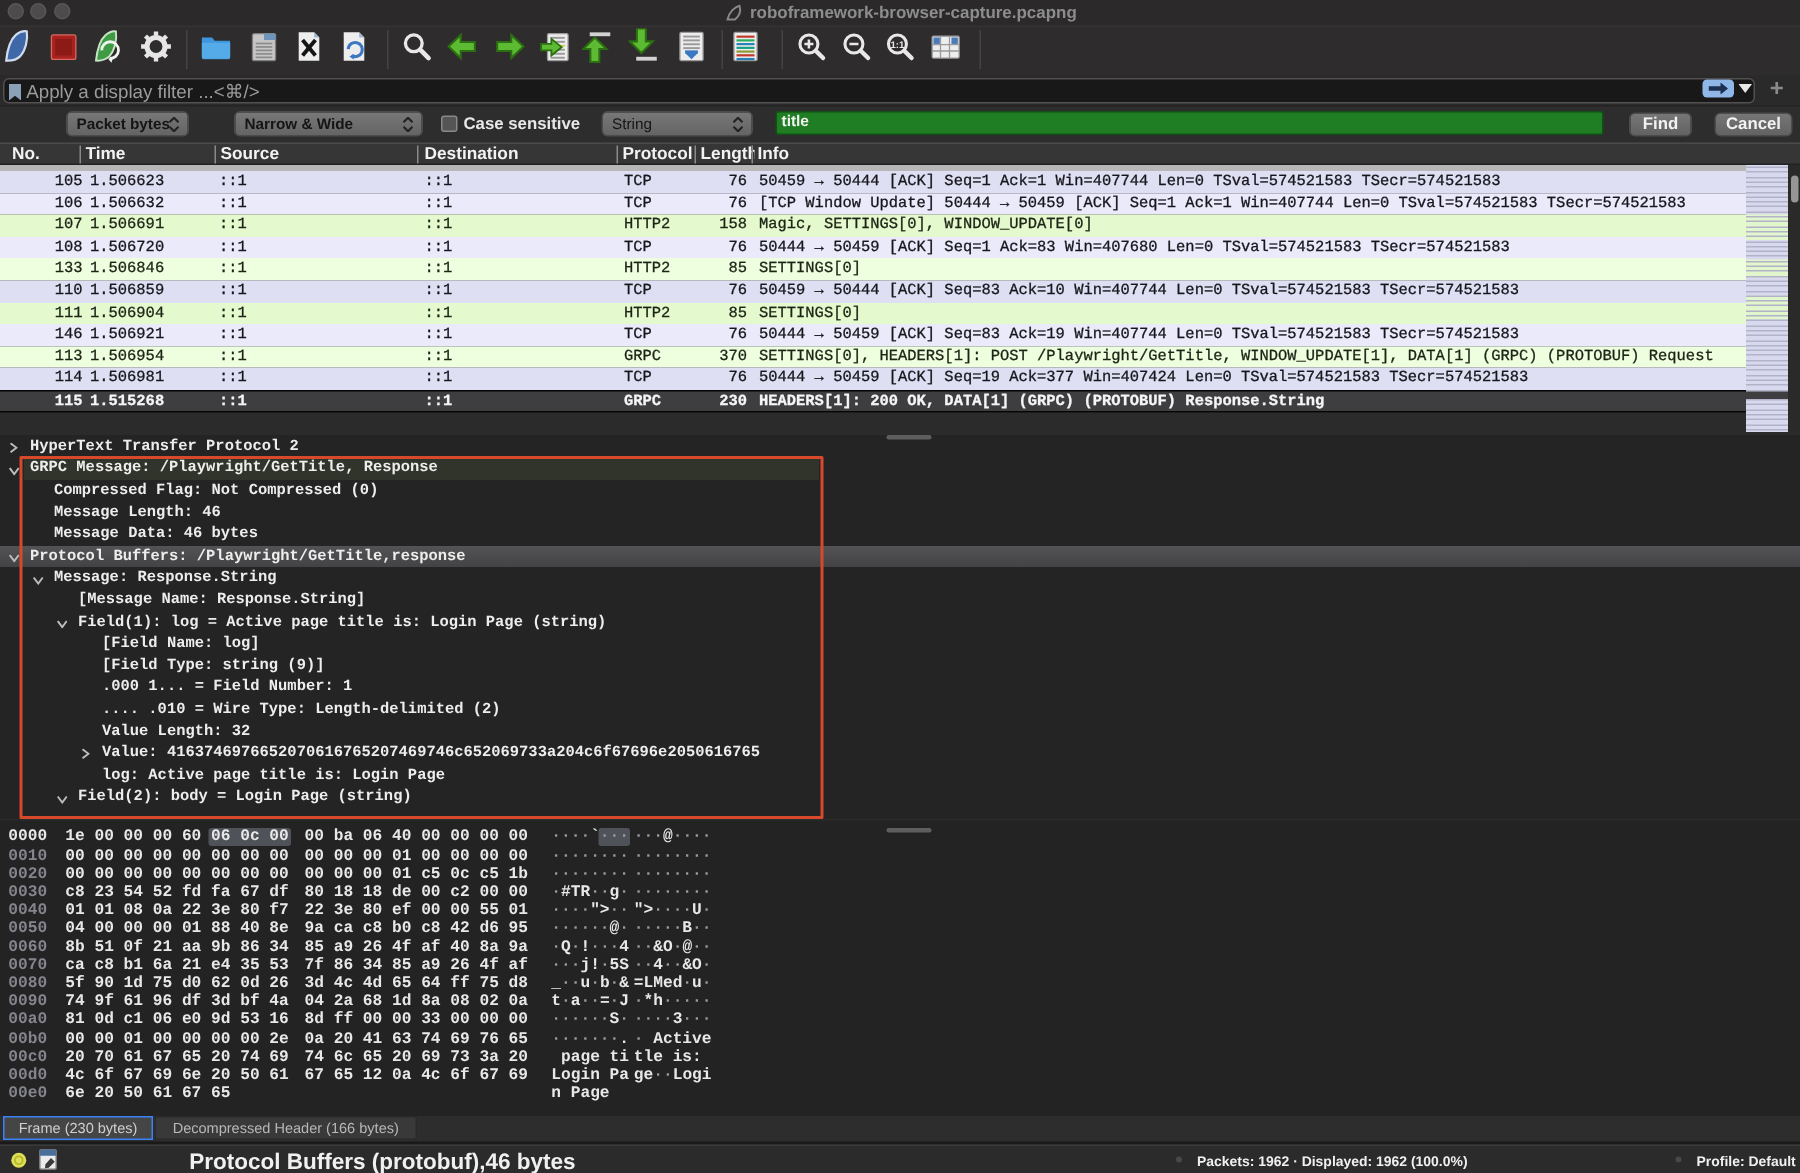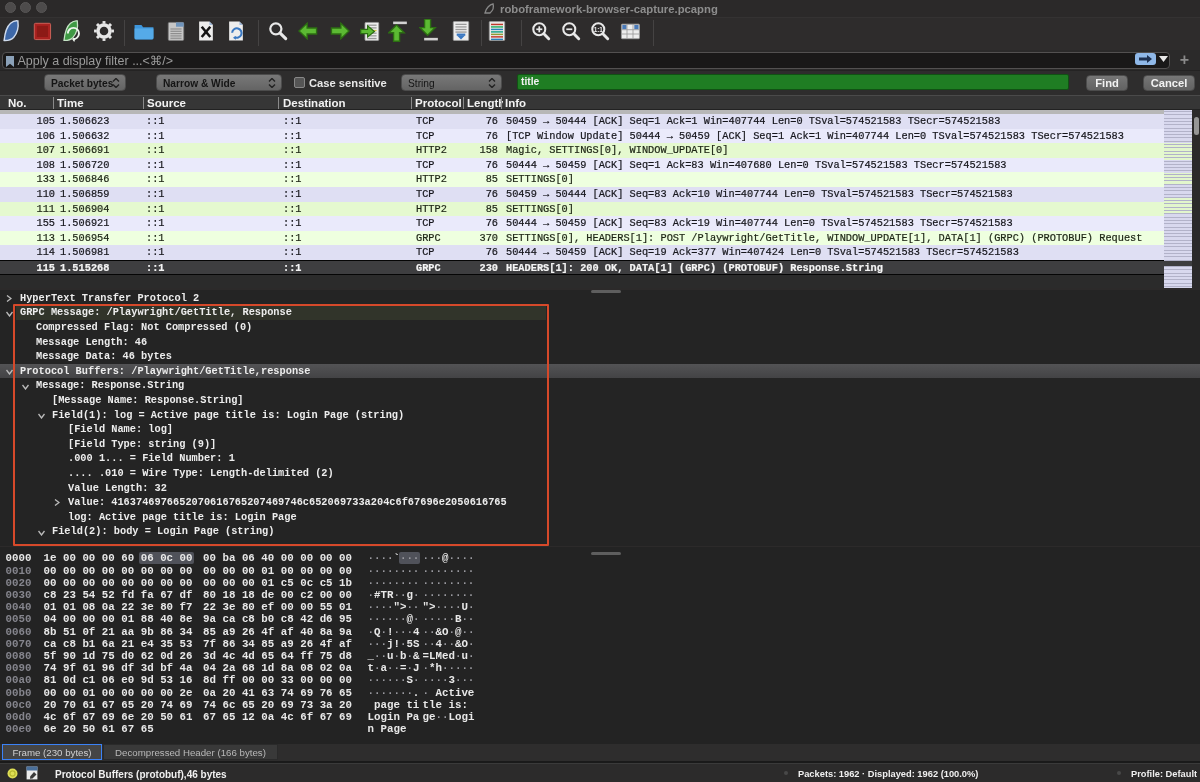--- a/index.html
+++ b/index.html
@@ -232,21 +232,21 @@
 <div class="abs hdiv" style="left:501px"></div>
 <div id="plist" class="abs">
 <div class="abs" style="left:0;top:0;width:1164px;height:4px;background:#b7b7b7;"></div>
 <div class="abs prow mono" style="top:4.0px;background:#dfdff3;color:#16161c;"><span class="c-num">105</span><span class="c-time">1.506623</span><span class="c-src">::1</span><span class="c-dst">::1</span><span class="c-pro">TCP</span><span class="c-len">76</span><span class="c-inf">50459 → 50444 [ACK] Seq=1 Ack=1 Win=407744 Len=0 TSval=574521583 TSecr=574521583</span></div>
 <div class="abs prow mono" style="top:18.6px;background:#eaeafb;color:#16161c;"><span class="c-num">106</span><span class="c-time">1.506632</span><span class="c-src">::1</span><span class="c-dst">::1</span><span class="c-pro">TCP</span><span class="c-len">76</span><span class="c-inf">[TCP Window Update] 50444 → 50459 [ACK] Seq=1 Ack=1 Win=407744 Len=0 TSval=574521583 TSecr=574521583</span></div>
 <div class="abs prow mono" style="top:33.2px;background:#e5f9cf;color:#1c2414;"><span class="c-num">107</span><span class="c-time">1.506691</span><span class="c-src">::1</span><span class="c-dst">::1</span><span class="c-pro">HTTP2</span><span class="c-len">158</span><span class="c-inf">Magic, SETTINGS[0], WINDOW_UPDATE[0]</span></div>
 <div class="abs prow mono" style="top:47.8px;background:#eaeafb;color:#16161c;"><span class="c-num">108</span><span class="c-time">1.506720</span><span class="c-src">::1</span><span class="c-dst">::1</span><span class="c-pro">TCP</span><span class="c-len">76</span><span class="c-inf">50444 → 50459 [ACK] Seq=1 Ack=83 Win=407680 Len=0 TSval=574521583 TSecr=574521583</span></div>
 <div class="abs prow mono" style="top:62.4px;background:#eeffdf;color:#1c2414;"><span class="c-num">133</span><span class="c-time">1.506846</span><span class="c-src">::1</span><span class="c-dst">::1</span><span class="c-pro">HTTP2</span><span class="c-len">85</span><span class="c-inf">SETTINGS[0]</span></div>
 <div class="abs prow mono" style="top:77.0px;background:#dfdff3;color:#16161c;"><span class="c-num">110</span><span class="c-time">1.506859</span><span class="c-src">::1</span><span class="c-dst">::1</span><span class="c-pro">TCP</span><span class="c-len">76</span><span class="c-inf">50459 → 50444 [ACK] Seq=83 Ack=10 Win=407744 Len=0 TSval=574521583 TSecr=574521583</span></div>
 <div class="abs prow mono" style="top:91.6px;background:#e5f9cf;color:#1c2414;"><span class="c-num">111</span><span class="c-time">1.506904</span><span class="c-src">::1</span><span class="c-dst">::1</span><span class="c-pro">HTTP2</span><span class="c-len">85</span><span class="c-inf">SETTINGS[0]</span></div>
-<div class="abs prow mono" style="top:106.2px;background:#eaeafb;color:#16161c;"><span class="c-num">155</span><span class="c-time">1.506921</span><span class="c-src">::1</span><span class="c-dst">::1</span><span class="c-pro">TCP</span><span class="c-len">76</span><span class="c-inf">50444 → 50459 [ACK] Seq=83 Ack=19 Win=407744 Len=0 TSval=574521583 TSecr=574521583</span></div>
+<div class="abs prow mono" style="top:106.2px;background:#eaeafb;color:#16161c;"><span class="c-num">146</span><span class="c-time">1.506921</span><span class="c-src">::1</span><span class="c-dst">::1</span><span class="c-pro">TCP</span><span class="c-len">76</span><span class="c-inf">50444 → 50459 [ACK] Seq=83 Ack=19 Win=407744 Len=0 TSval=574521583 TSecr=574521583</span></div>
 <div class="abs prow mono" style="top:120.8px;background:#eeffdf;color:#1c2414;"><span class="c-num">113</span><span class="c-time">1.506954</span><span class="c-src">::1</span><span class="c-dst">::1</span><span class="c-pro">GRPC</span><span class="c-len">370</span><span class="c-inf">SETTINGS[0], HEADERS[1]: POST /Playwright/GetTitle, WINDOW_UPDATE[1], DATA[1] (GRPC) (PROTOBUF) Request</span></div>
 <div class="abs prow mono" style="top:135.4px;background:#dfdff3;color:#16161c;"><span class="c-num">114</span><span class="c-time">1.506981</span><span class="c-src">::1</span><span class="c-dst">::1</span><span class="c-pro">TCP</span><span class="c-len">76</span><span class="c-inf">50444 → 50459 [ACK] Seq=19 Ack=377 Win=407424 Len=0 TSval=574521583 TSecr=574521583</span></div>
 <div class="abs prow mono" style="top:150.0px;background:#3e3e40;color:#f5f5f5;font-weight:700;border-top:1px solid #050505;border-bottom:1px solid #050505;"><span class="c-num">115</span><span class="c-time">1.515268</span><span class="c-src">::1</span><span class="c-dst">::1</span><span class="c-pro">GRPC</span><span class="c-len">230</span><span class="c-inf">HEADERS[1]: 200 OK, DATA[1] (GRPC) (PROTOBUF) Response.String</span></div>
 <div class="abs prow mono" style="top:179px;background:#0369a1;color:#16161c;"><span class="c-num">116</span><span class="c-time">1.515291</span><span class="c-src">::1</span><span class="c-dst">::1</span><span class="c-pro">TCP</span><span class="c-len">76</span><span class="c-inf">50459 → 50444 [ACK] Seq=377 Ack=173 Win=407616 Len=0 TSval=574521591 TSecr=574521591</span></div>
 <div class="abs" style="left:1164px;top:0;width:28px;height:178px;background:#d8d8ee;">
 <div class="abs" style="left:0;top:33px;width:28px;height:17px;background:#e2f6cc;"></div>
 <div class="abs" style="left:0;top:63px;width:28px;height:12px;background:#e2f6cc;"></div>
 <div class="abs" style="left:0;top:87px;width:28px;height:16px;background:#e2f6cc;"></div>
 <div class="abs" style="left:0;top:1.0px;width:28px;height:1px;background:#b2b2c9;"></div>
 <div class="abs" style="left:0;top:4.3px;width:28px;height:1px;background:#b2b2c9;"></div>
@@ -394,16 +394,16 @@
 <div id="statusbar" class="abs"></div>
 <svg class="abs" style="left:7px;top:768px" width="11" height="11" viewBox="0 0 11 11">
     <circle cx="5.5" cy="5.5" r="5" fill="#dfdf55"></circle>
     <circle cx="5.5" cy="5.5" r="2.6" fill="none" stroke="#b8b830" stroke-width="1.2"></circle>
   </svg>
 <svg class="abs" style="left:26px;top:766px" width="12" height="14" viewBox="0 0 12 14">
     <rect x="0.5" y="0.5" width="11" height="13" rx="1" fill="#ececec" stroke="#777"></rect>
     <rect x="0.5" y="0.5" width="11" height="4" fill="#4a6f9a"></rect>
     <path d="M8,6 l2.5,2.5 -4,4 -2.5,0.3 0.3,-2.6 Z" fill="#3a3a3a"></path>
   </svg>
-<div class="abs" style="left:55px;top:766.5px;width:400px;height:15px;color:#f0f0f0;font-size:10px;font-weight:700;line-height:15px;">Protocol Buffers (protobuf),46 bytes</div>
+<div class="abs" style="left:55px;top:766.5px;width:400px;height:15px;color:#f0f0f0;font-size:15px;font-weight:700;line-height:15px;text-align:center;">Protocol Buffers (protobuf),46 bytes</div>
 <div class="abs" style="left:798px;top:766.5px;width:300px;height:15px;color:#f0f0f0;font-size:9.3px;font-weight:700;line-height:15px;">Packets: 1962 · Displayed: 1962 (100.0%)</div>
 <div class="abs" style="left:1131px;top:766.5px;width:120px;height:15px;color:#f0f0f0;font-size:9.3px;font-weight:700;line-height:15px;">Profile: Default</div>
 <div class="abs" style="left:784px;top:771px;width:4px;height:4px;background:#484848;border-radius:50%;"></div>
 <div class="abs" style="left:1117px;top:771px;width:4px;height:4px;background:#484848;border-radius:50%;"></div>
 </body></html>

